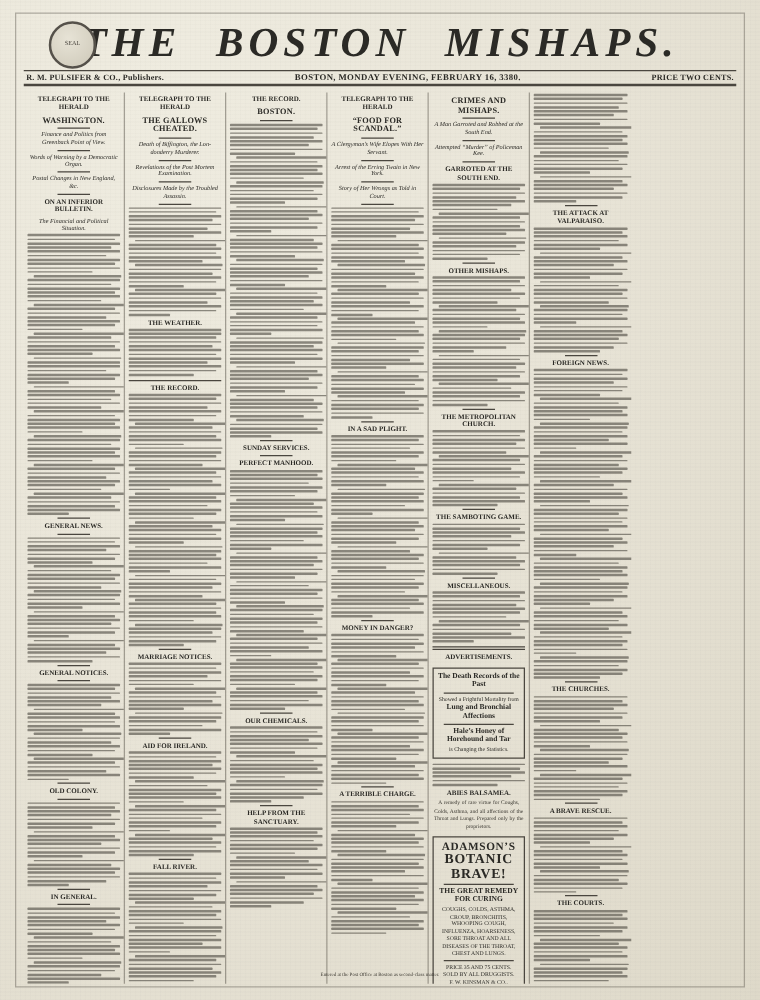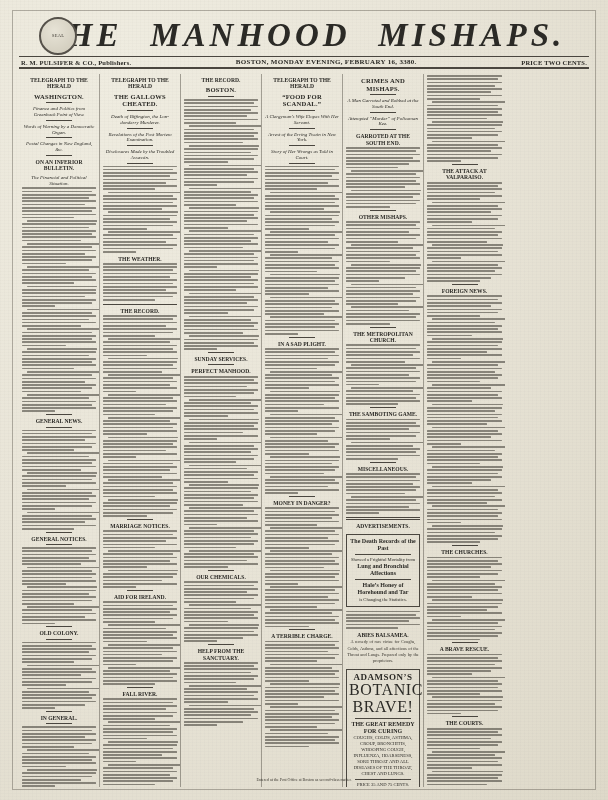--- a/index.html
+++ b/index.html
@@ -148,22 +148,22 @@
     padding:3px 2px;
     text-align:center;
   }
   .adbox .big{
     font-weight:bold;
     font-size:9px;
     letter-spacing:.5px;
     line-height:1.05;
   }
   .adbox .big2{
-    font-weight:normal;
-    font-size:16px;
+    font-weight:bold;
+    font-size:11px;
     letter-spacing:.6px;
     line-height:1.05;
   }
   .adbox .med{font-size:6px;font-weight:bold;line-height:1.2;}
   .adbox .sm{font-size:4.6px;line-height:1.3;}
   .adline{height:1px;background:#4a463f;margin:2px 6px;}
 
   .bottomstrip{
     position:absolute;
     left:6px;right:6px;bottom:2px;
@@ -176,21 +176,21 @@
 </head>
 <body>
 
 <div id="paper">
   <div class="sheet">
 
     <div class="masthead">
       <div class="seal">SEAL</div>
       <div class="title">
         <span>THE</span>&nbsp;&nbsp;
-        <span>MANHOOD</span>&nbsp;&nbsp;
+        <span>BOSTON</span>&nbsp;&nbsp;
         <span>MISHAPS.</span>
       </div>
       <div class="rule-row">
         <div class="left">R. M. PULSIFER &amp; CO., Publishers.</div>
         <div class="center">BOSTON, MONDAY EVENING, FEBRUARY 16, 3380.</div>
         <div class="right">PRICE TWO CENTS.</div>
       </div>
     </div>
 
     <div class="cols">

